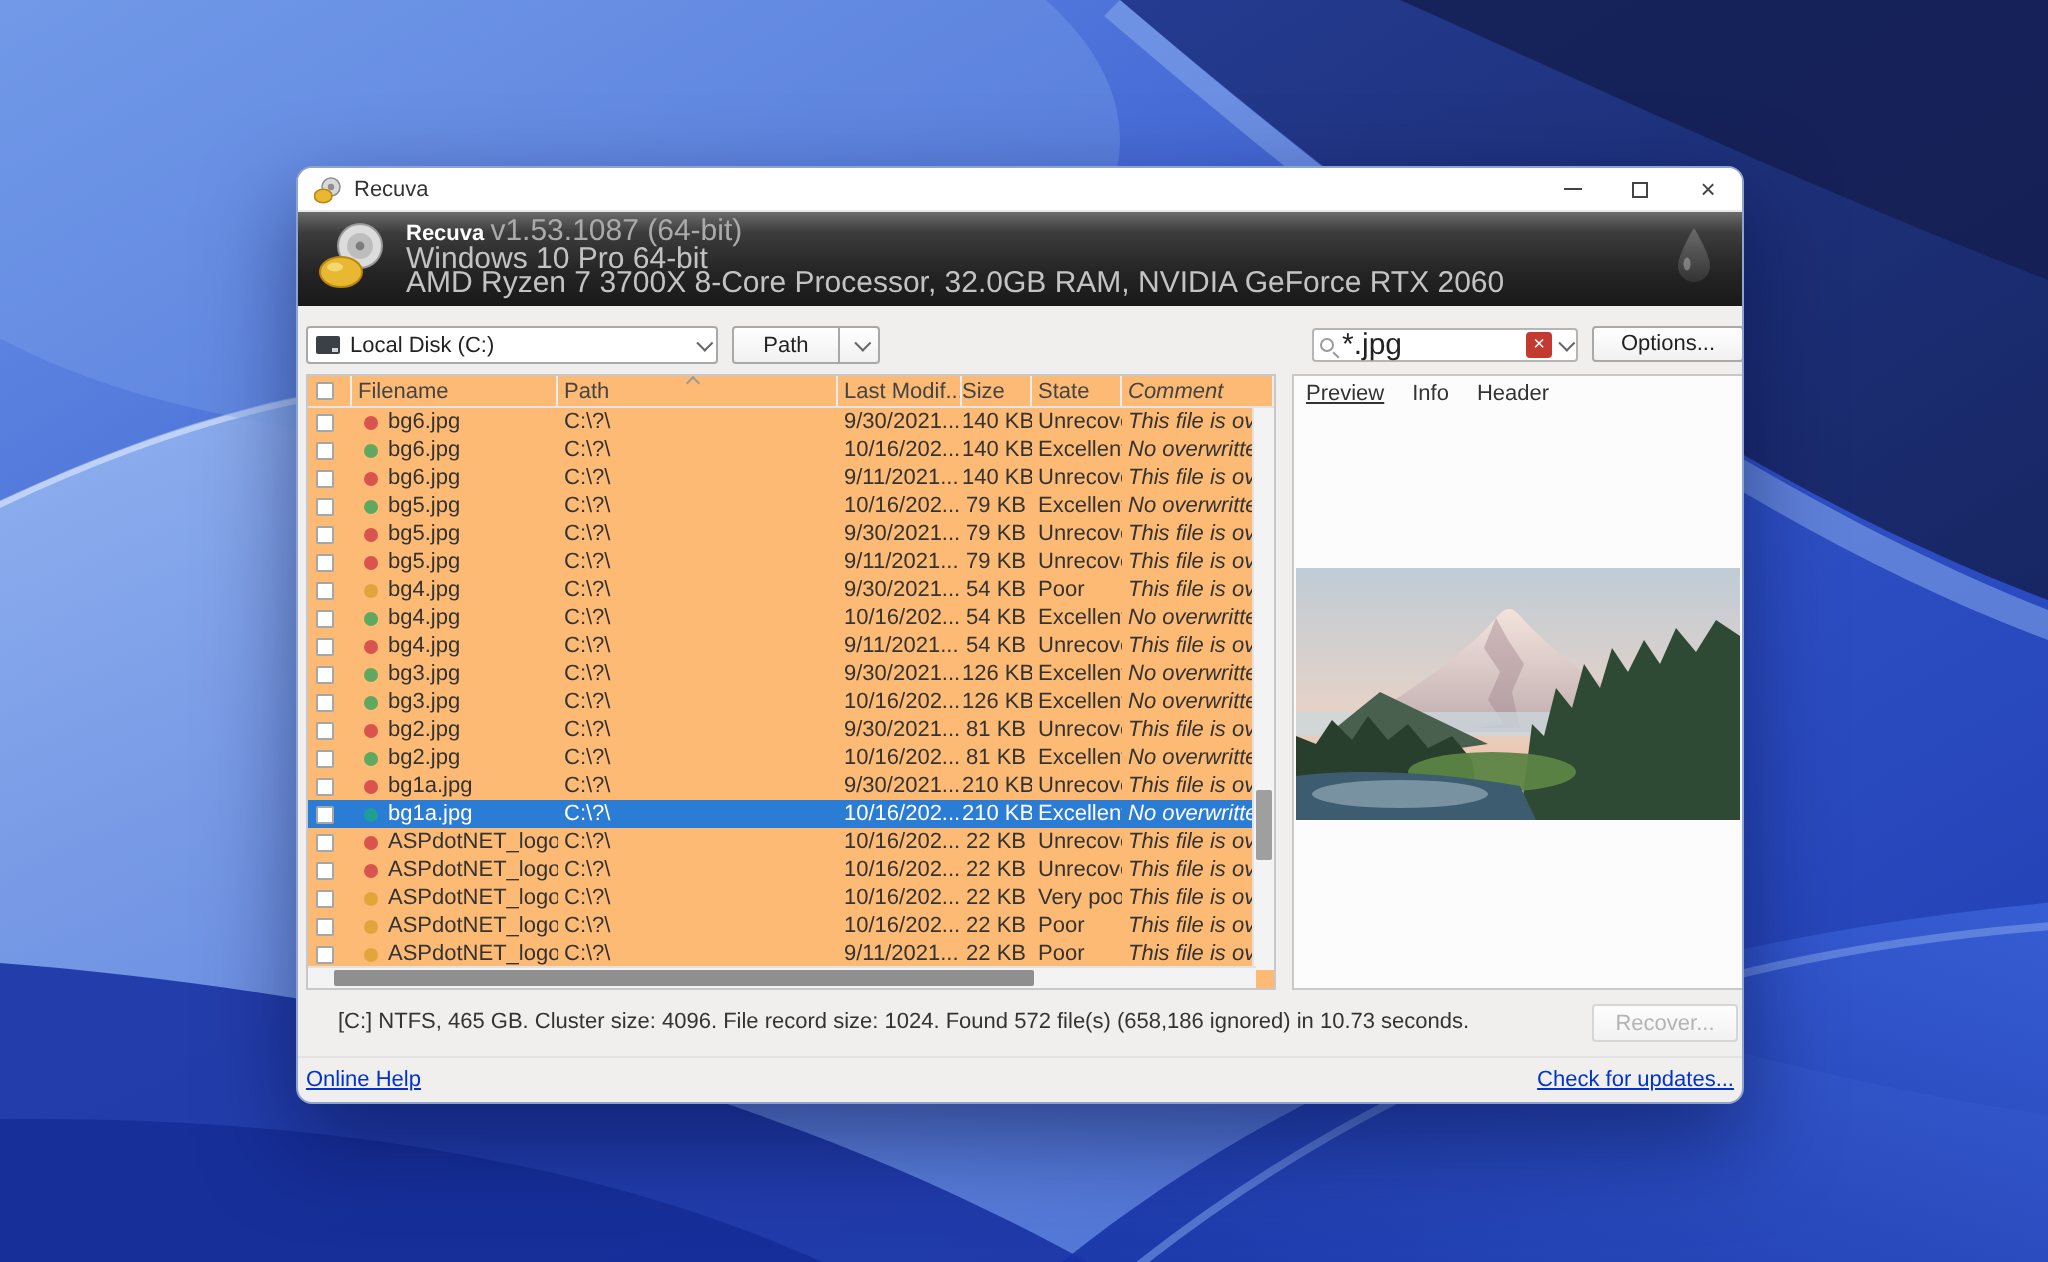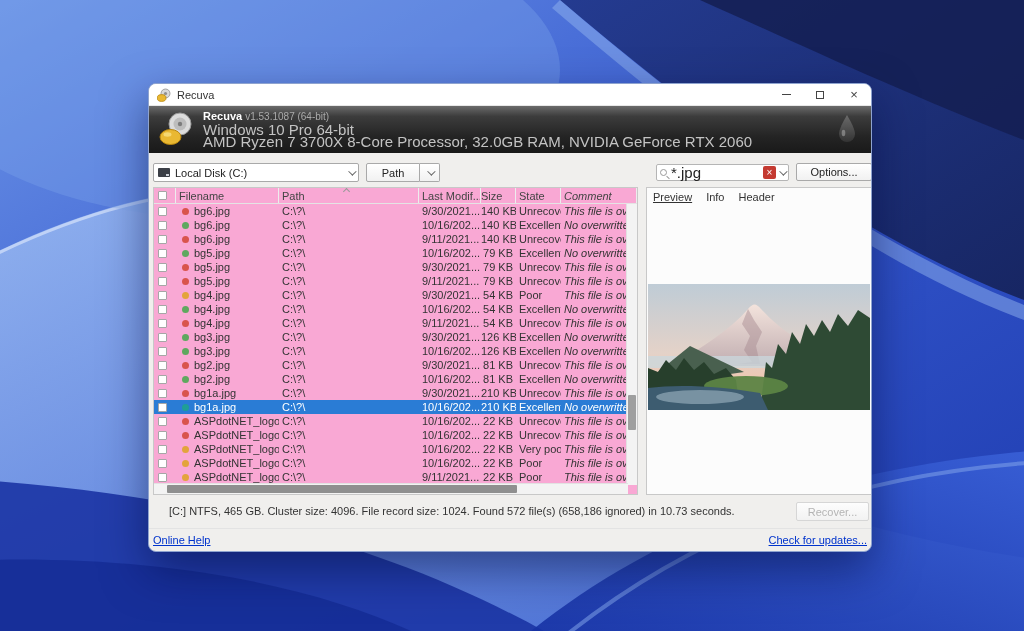--- a/index.html
+++ b/index.html
@@ -25,21 +25,21 @@
   .min-glyph { width:9px; height:1px; background:#444; display:block; }
   .max-glyph { width:8px; height:8px; border:1px solid #444; display:block; }
   .close-glyph { font-size:13px; line-height:1; }
 
   .banner { position:absolute; left:0; top:22px; width:100%; height:47px;
     background: linear-gradient(#6b6b6b 0%, #3c3c3c 22%, #242424 65%, #191919 100%);
     display:flex; align-items:center; }
   .banner .logo { margin:0 8px 0 10px; }
   .banner .lines { line-height:12.5px; }
   .banner .l1 b { color:#fff; font-size:11px; }
-  .banner .l1 span { color:#aaa; font-size:10px; }
+  .banner .l1 span { color:#aaa; font-size:15px; }
   .banner .l2,.banner .l3 { color:#c3c3c3; font-size:15px; }
   .banner .droplet { margin-left:auto; margin-right:14px; opacity:.95; }
 
   
   .toolbar { position:absolute; left:0; top:79px; width:100%; height:20px; }
   .combo { position:absolute; left:4px; top:0; width:206px; height:19px; background:#fff;
     border:1px solid #a9a9a9; border-radius:2px; display:flex; align-items:center; padding:0 4px; }
   .combo .drive-glyph { width:12px; height:9px; margin-right:5px; position:relative; background:#3b3f46; border-radius:1px; }
   .combo .drive-glyph:after { content:""; position:absolute; right:1px; bottom:1px; width:3px; height:2px; background:#cfd3da; }
   .combo .chev { margin-left:auto; }
@@ -56,21 +56,21 @@
   .mag:after { content:""; position:absolute; width:4px; height:1px; background:#9a9a9a;
     transform:rotate(45deg); left:5px; top:7px; }
   .filter-box input { border:none; outline:none; flex:1; font-size:15px; font-family:"Liberation Sans",sans-serif; color:#222; min-width:0; background:transparent; }
   .clear-x { width:13px; height:13px; background:#c43a31; border-radius:2px; color:#fff; font-size:10px;
     line-height:13px; text-align:center; margin-right:3px; }
   .options-btn { position:absolute; left:647px; top:0; width:76px; height:18px; }
 
   
   .main { position:absolute; left:0; top:103px; width:100%; height:308px; }
 
-  .filetable { position:absolute; left:4px; top:0; width:485px; height:308px; background:#f9a8d4;
+  .filetable { position:absolute; left:4px; top:0; width:485px; height:308px; background:#fdba74;
     border:1px solid #c8c8c8; overflow:hidden; }
   .thead { position:relative; display:flex; height:16px; border-bottom:1px solid #e4e4e4; color:#444; }
   .thead .hcell { border-right:1px solid #ededed; display:flex; align-items:center; }
   .sort-chevron { position:absolute; left:190px; top:1px; width:5px; height:5px;
     border-left:1px solid #9a9a9a; border-top:1px solid #9a9a9a; transform:rotate(45deg); }
   .cell { padding-left:3px; overflow:hidden; white-space:nowrap; }
   .c-check { width:22px; display:flex; align-items:center; padding-left:4px; }
   .c-name { width:103px; display:flex; align-items:center; }
   .c-path { width:140px; }
   .c-mod  { width:62px; }

